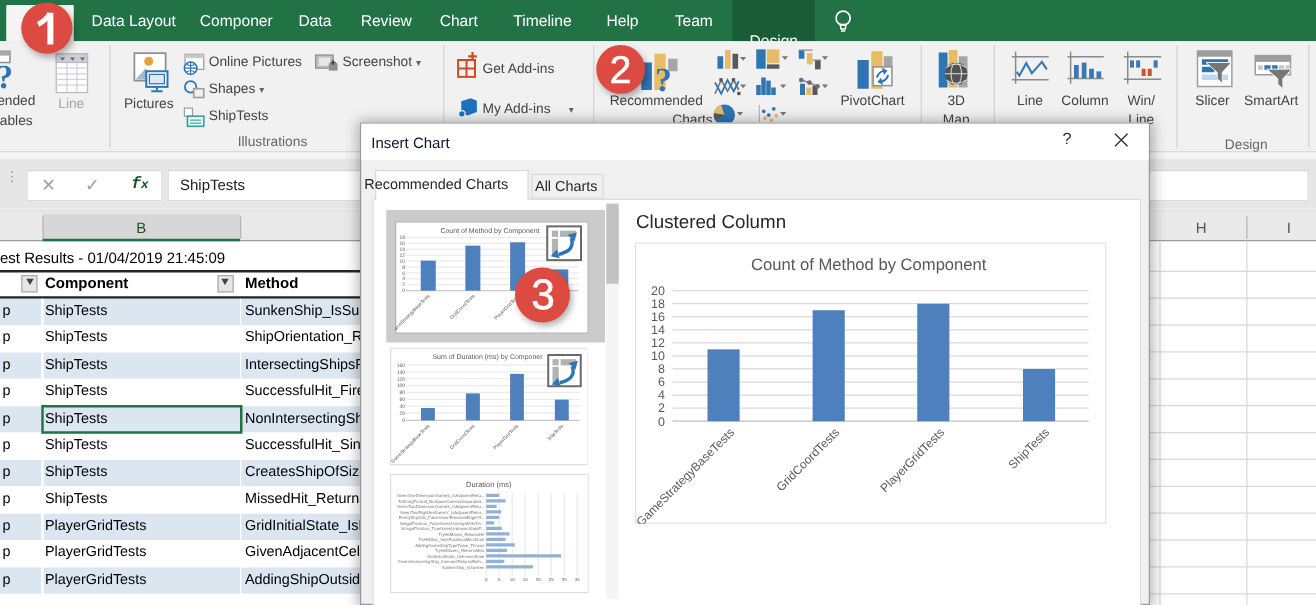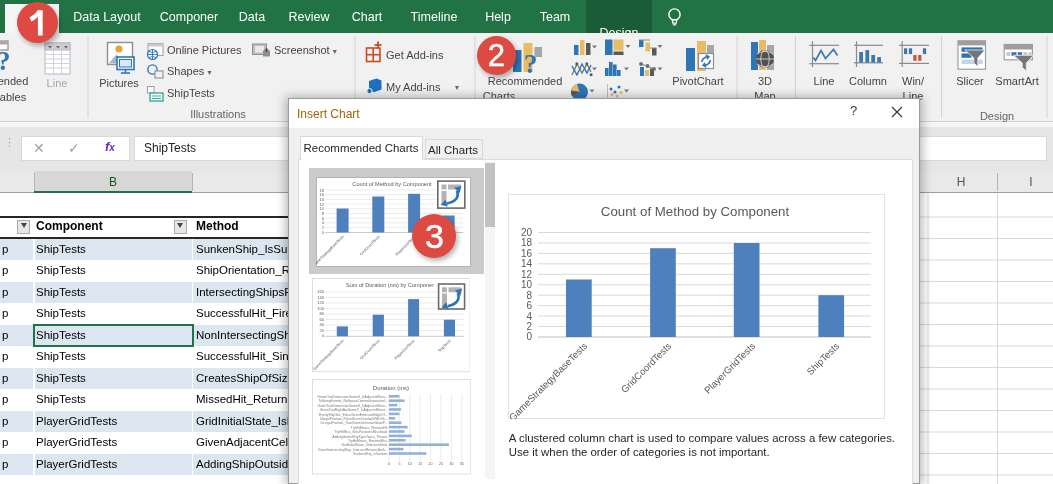--- a/index.html
+++ b/index.html
@@ -39,21 +39,21 @@
   <div class="abs ct" style="left:119px;top:77px">Pictures</div>
   <div class="abs" style="left:167px;top:44px">Online Pictures</div>
   <div class="abs" style="left:167px;top:65px">Shapes <span style="font-size:8px;color:#666">▾</span></div>
   <div class="abs" style="left:167px;top:87px">ShipTests</div>
   <div class="abs" style="left:274px;top:44px">Screenshot <span style="font-size:8px;color:#666">▾</span></div>
   <div class="abs ct" style="left:218px;top:108px;color:#666">Illustrations</div>
   <div class="abs" style="left:386px;top:49px">Get Add-ins</div>
   <div class="abs" style="left:386px;top:81px">My Add-ins</div>
   <div class="abs" style="left:455px;top:83px;font-size:8px;color:#666">▾</div>
   <div class="abs ct" style="left:525px;top:75px">Recommended</div>
-  <div class="abs ct" style="left:499px;top:90px">Charts</div>
+  <div class="abs ct" style="left:554px;top:90px">Charts</div>
   <div class="abs ct" style="left:698px;top:75px">PivotChart</div>
   <div class="abs ct" style="left:765px;top:75px">3D</div>
   <div class="abs ct" style="left:765px;top:90px">Map</div>
   <div class="abs ct" style="left:824px;top:75px">Line</div>
   <div class="abs ct" style="left:868px;top:75px">Column</div>
   <div class="abs ct" style="left:913px;top:75px">Win/</div>
   <div class="abs ct" style="left:913px;top:90px">Line</div>
   <div class="abs ct" style="left:970px;top:75px">Slicer</div>
   <div class="abs ct" style="left:1017px;top:75px">SmartArt</div>
   <div class="abs ct" style="left:997px;top:110px;color:#666">Design</div>
@@ -293,21 +293,21 @@
   </g>
 </svg>
 
 <div class="abs" style="left:0;top:122px;width:1053px;height:45px;background:#e6e6e6"></div>
 <div class="abs" style="left:0;top:122px;width:1053px;height:5px;background:#f5f5f5"></div>
 <div class="abs" style="left:4px;top:140px;width:4px;height:16px;color:#9a9a9a;font-size:11px;line-height:5px">⋮</div>
 <div class="abs" style="left:21px;top:136px;width:109px;height:25px;background:#fff;border:1px solid #d9d9d9;box-sizing:border-box"></div>
 <div class="abs" style="left:134px;top:136px;width:913px;height:25px;background:#fff;border:1px solid #d9d9d9;box-sizing:border-box"></div>
 <div class="abs" style="left:33px;top:141px;color:#a0a0a0;font-size:14px;line-height:14px">✕</div>
 <div class="abs" style="left:68px;top:141px;color:#a0a0a0;font-size:14px;line-height:14px">✓</div>
-<div class="abs" style="left:105px;top:140px;color:#6d28d9;font-size:13px;line-height:14px;font-family:Liberation Sans, sans-serif;font-style:italic;font-weight:bold">f<span style="font-size:10px">x</span></div>
+<div class="abs" style="left:105px;top:140px;color:#14532d;font-size:13px;line-height:14px;font-family:Liberation Mono, monospace;font-style:italic;font-weight:bold">f<span style="font-size:10px">x</span></div>
 <div class="abs" style="left:144px;top:142px;color:#222;font-size:12px;line-height:13px">ShipTests</div>
 
 <div id="sheet" style="position:absolute;left:0;top:167px;width:1053px;height:317px;background:#fff">
 
   <div class="abs" style="left:0;top:0;width:1053px;height:4px;background:#e6e6e6"></div>
   <div class="abs" style="left:0;top:4px;width:1053px;height:22px;background:#e9e9e9;border-bottom:1px solid #9e9e9e;box-sizing:border-box"></div>
   <div class="abs" style="left:34px;top:4px;width:158px;height:22px;background:#d7d7d7;border-bottom:2px solid #217346;box-sizing:border-box"></div>
   <div class="abs ct" style="left:113px;top:8px;font-size:12px;color:#155724">B</div>
   <div class="abs ct" style="left:961px;top:8px;font-size:12px;color:#555">H</div>
   <div class="abs ct" style="left:1031px;top:8px;font-size:12px;color:#555">I</div>
@@ -330,20 +330,21 @@
       <line x1="0" y1="200" x2="133" y2="200"></line>
       <line x1="0" y1="221.5" x2="133" y2="221.5"></line>
       <line x1="0" y1="243" x2="133" y2="243"></line>
       <line x1="0" y1="264.5" x2="133" y2="264.5"></line>
       <line x1="0" y1="286" x2="133" y2="286"></line>
     </g>
   </svg>
 
   <div id="ltable" style="position:absolute;left:0;top:26px;width:300px;height:291px;font-size:11.5px;color:#000">
 
+    <div class="abs" style="left:0;top:6px;width:300px;font-size:12px">est Results - 01/04/2019 21:45:09</div>
 
     <div class="abs" style="left:0;top:22.5px;width:300px;height:2px;background:#262626"></div>
     <div class="abs" style="left:0;top:43.5px;width:300px;height:2px;background:#262626"></div>
 
     <div class="abs" style="left:17px;top:27px;width:13px;height:14px;background:#e6e6e6;border:1px solid #ababab;box-sizing:border-box"></div>
     <div class="abs" style="left:20.5px;top:30px;width:0;height:0;border-left:3.5px solid transparent;border-right:3.5px solid transparent;border-top:5px solid #444"></div>
     <div class="abs" style="left:36px;top:26px;font-weight:bold;font-size:12px">Component</div>
     <div class="abs" style="left:173.5px;top:27px;width:13px;height:14px;background:#e6e6e6;border:1px solid #ababab;box-sizing:border-box"></div>
     <div class="abs" style="left:177px;top:30px;width:0;height:0;border-left:3.5px solid transparent;border-right:3.5px solid transparent;border-top:5px solid #444"></div>
     <div class="abs" style="left:196px;top:26px;font-weight:bold;font-size:12px">Method</div>
@@ -409,33 +410,33 @@
     <div class="abs" style="left:33px;top:45.5px;width:1.5px;height:245.5px;background:#fff"></div>
     <div class="abs" style="left:191.5px;top:45.5px;width:1.5px;height:245.5px;background:#fff"></div>
 
     <div class="abs" style="left:32.5px;top:130.5px;width:161px;height:23px;border:2px solid #217346;box-sizing:border-box"></div>
   </div>
 </div>
 
 <div id="dialog" style="position:absolute;left:288px;top:98px;width:632px;height:386px;background:#f0f0f0;border:1px solid #9b9b9b;box-sizing:border-box;box-shadow:0 1px 10px 2px rgba(0,0,0,0.3)">
 
   <div class="abs" style="left:0;top:0;width:630px;height:29px;background:#fff"></div>
-  <div class="abs" style="left:8px;top:8px;font-size:12px;color:#a16207">Insert Chart</div>
+  <div class="abs" style="left:8px;top:8px;font-size:12px;color:#0f172a">Insert Chart</div>
   <div class="abs" style="left:561px;top:4px;font-size:13px;color:#333">?</div>
   <svg class="abs" style="left:601px;top:6px" width="14" height="14" viewBox="0 0 14 14">
     <path d="M2 2 L12 12 M12 2 L2 12" stroke="#333" stroke-width="1.1"></path>
   </svg>
 
   <div class="abs" style="left:135.8px;top:40px;width:58.4px;height:20.2px;background:#f0f0f0;border:1px solid #d9d9d9;box-sizing:border-box"></div>
   <div class="abs ct" style="left:164px;top:44.5px;font-size:11.5px;color:#262626">All Charts</div>
 
   <div class="abs" style="left:8.5px;top:60.2px;width:615px;height:326px;background:#fff;border:1px solid #dcdcdc;box-sizing:border-box"></div>
 
   <div class="abs" style="left:11.3px;top:36.8px;width:122.7px;height:24.4px;background:#fff;border:1px solid #d9d9d9;border-bottom:none;box-sizing:border-box"></div>
-  <div class="abs ct" style="left:72px;top:42.5px;font-size:11.5px;color:#262626">Recommended Charts</div>
+  <div class="abs ct" style="left:60px;top:42.5px;font-size:11.5px;color:#262626">Recommended Charts</div>
 
   <div class="abs" style="left:20px;top:69px;width:175px;height:105.5px;background:#cbcbcb"></div>
 
   <div class="abs" style="left:196px;top:63px;width:10px;height:317px;background:#f5f5f5"></div>
   <div class="abs" style="left:196px;top:64px;width:10px;height:64px;background:#c2c2c2"></div>
 
   <svg class="abs" style="left:27.4px;top:77.5px" width="155" height="90" viewBox="0 0 155 90">
     <rect x="0.5" y="0.5" width="154" height="89" fill="#fff" stroke="#b3b3b3"></rect>
     <text x="76" y="9" font-size="5.6" fill="#595959" text-anchor="middle">Count of Method by Component</text>
     <g stroke="#ebebeb">
@@ -583,20 +584,21 @@
         <text x="87.4" y="86">5</text>
         <text x="97.8" y="86">10</text>
         <text x="108.2" y="86">15</text>
         <text x="118.6" y="86">20</text>
         <text x="129" y="86">25</text>
         <text x="139.4" y="86">30</text>
         <text x="149.8" y="86">35</text>
     </g>
   </svg>
 
+  <div class="abs" style="left:219.8px;top:70px;font-size:15px;color:#262626">Clustered Column</div>
   <div class="abs" style="left:219px;top:95.4px;width:376.5px;height:225.1px;background:#fff;border:1px solid #e3e3e3;box-sizing:border-box"></div>
   <svg class="abs" style="left:219px;top:95.4px" width="376.5" height="225.1" viewBox="0 0 376.5 225.1">
     <text x="187" y="22" font-size="13.3" fill="#595959" text-anchor="middle">Count of Method by Component</text>
     <g stroke="#d9d9d9">
       <line x1="30" y1="38.5" x2="362.9" y2="38.5"></line>
       <line x1="30" y1="48.95" x2="362.9" y2="48.95"></line>
       <line x1="30" y1="59.4" x2="362.9" y2="59.4"></line>
       <line x1="30" y1="69.85" x2="362.9" y2="69.85"></line>
       <line x1="30" y1="80.3" x2="362.9" y2="80.3"></line>
       <line x1="30" y1="90.75" x2="362.9" y2="90.75"></line>
@@ -625,21 +627,20 @@
       <rect x="225.8" y="49" width="25.7" height="94"></rect>
       <rect x="310.4" y="101.2" width="25.7" height="41.8"></rect>
     </g>
     <g font-size="9.6" fill="#595959" text-anchor="end">
       <text transform="translate(80,152.5) rotate(-45)">GameStrategyBaseTests</text>
       <text transform="translate(164,152.5) rotate(-45)">GridCoordTests</text>
       <text transform="translate(248,152.5) rotate(-45)">PlayerGridTests</text>
       <text transform="translate(332,152.5) rotate(-45)">ShipTests</text>
     </g>
   </svg>
-  <div class="abs" style="left:219.8px;top:333px;font-size:11.4px;line-height:13.7px;color:#262626;width:400px">A clustered column chart is used to compare values across a few categories.<br>Use it when the order of categories is not important.</div>
 </div>
 
 <div id="circles">
   <div class="abs" style="left:17px;top:2px;width:41px;height:41px;border-radius:50%;background:#dd4a41;box-shadow:2px 3px 5px rgba(0,0,0,0.3)"><svg width="41" height="41" viewBox="0 0 41 41">
         <path d="M23.3 8.2 L23.3 33.5" stroke="#fff" stroke-width="4.8" fill="none"></path>
         <path d="M13.5 17.5 Q19.5 14.5 23 8.8" stroke="#fff" stroke-width="4.2" fill="none"></path>
       </svg></div>
   <div class="abs" style="left:476.6px;top:35.8px;width:39.6px;height:39.6px;border-radius:50%;background:#dd4a41;box-shadow:2px 3px 5px rgba(0,0,0,0.3);color:#fff;font-size:31px;text-align:center;line-height:39.6px;-webkit-text-stroke:0.5px #fff">2</div>
   <div class="abs" style="left:412.4px;top:214.4px;width:44px;height:44px;border-radius:50%;background:#dd4a41;box-shadow:2px 3px 5px rgba(0,0,0,0.3);color:#fff;font-size:34px;text-align:center;line-height:44px;-webkit-text-stroke:0.5px #fff">3</div>
 </div>

